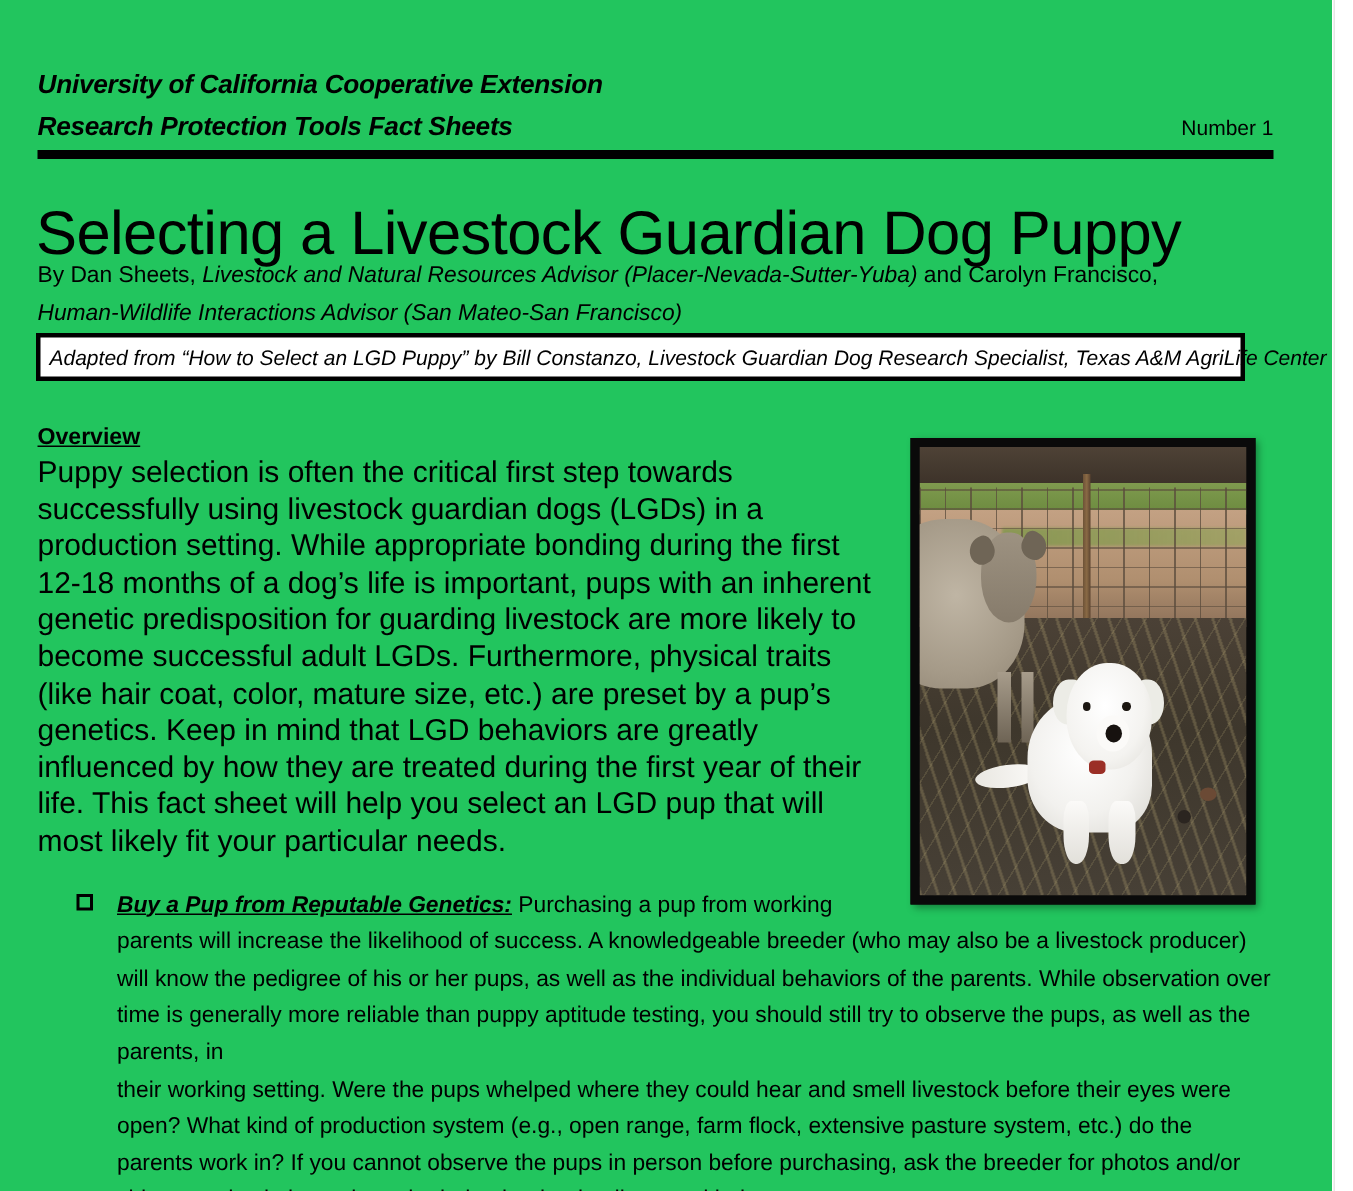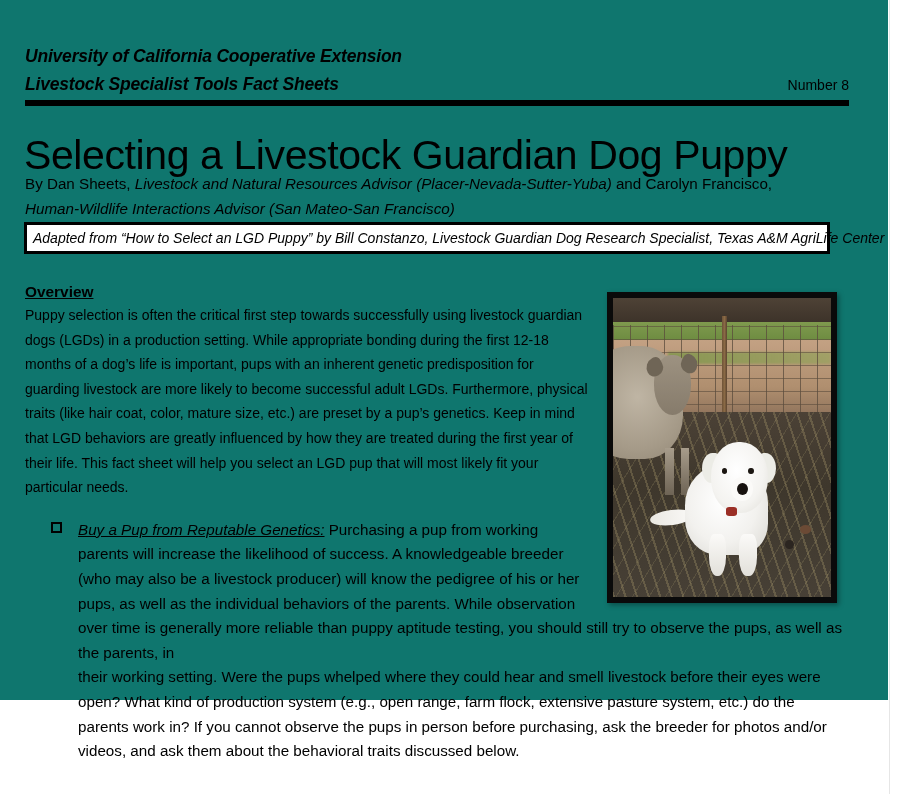--- a/index.html
+++ b/index.html
@@ -12,22 +12,22 @@
     height: 794px;
     overflow: hidden;
     font-family: "Liberation Sans", sans-serif;
     color: #000000;
   }
 
   .page {
     position: absolute;
     left: 0; top: 0;
     width: 888px;
-    height: 700px;
-    background: #0f766e;
+    height: 794px;
+    background: #22c55e;
   }
 
   .page-edge {
     position: absolute;
     left: 889px; top: 0;
     width: 1px;
     height: 794px;
     background: #e6e6e6;
   }
 
@@ -266,42 +266,42 @@
   .dung-a {
     position: absolute; left: 86%; top: 76%; width: 5%; height: 3%;
     background: #6b4a35; border-radius: 50%;
   }
   .dung-b {
     position: absolute; left: 79%; top: 81%; width: 4%; height: 3%;
     background: #2b2520; border-radius: 50%;
   }
 
   .body-text {
-    font-size: 14px;
+    font-size: 20px;
     line-height: 24.6px;
     text-align: left;
     margin: 0;
   }
 
   .bullet-block {
     margin-top: 18px;
     position: relative;
     padding-left: 53px;
   }
   .bullet-marker {
     position: absolute;
     left: 26px;
     top: 4px;
     width: 11px;
     height: 11px;
     border: 2.5px solid #000;
     box-sizing: border-box;
   }
   .bullet-lead {
-    font-weight: normal;
+    font-weight: bold;
     font-style: italic;
     text-decoration: underline;
   }
   .bullet-text {
     font-size: 15.2px;
     line-height: 24.6px;
     margin: 0;
   }
   .clearer { clear: both; height: 0; }
   .full-width-tail {
@@ -312,22 +312,22 @@
   }
 </style>
 </head>
 <body>
 
 <div class="page">
 
   <div class="masthead">
     <div class="masthead-line">University of California Cooperative Extension</div>
     <div class="masthead-row">
-      <div class="masthead-line">Livestock Specialist Tools Fact Sheets</div>
-      <div class="masthead-line issue-number">Number 8</div>
+      <div class="masthead-line">Research Protection Tools Fact Sheets</div>
+      <div class="masthead-line issue-number">Number 1</div>
     </div>
   </div>
 
   <div class="header-rule"></div>
 
   <div class="doc-title">Selecting a Livestock Guardian Dog Puppy</div>
 
   <div class="byline">
     <span>By Dan Sheets, </span><i>Livestock and Natural Resources Advisor (Placer-Nevada-Sutter-Yuba)</i><span> and Carolyn Francisco, </span><i>Human-Wildlife Interactions Advisor (San Mateo-San Francisco)</i>
   </div>

